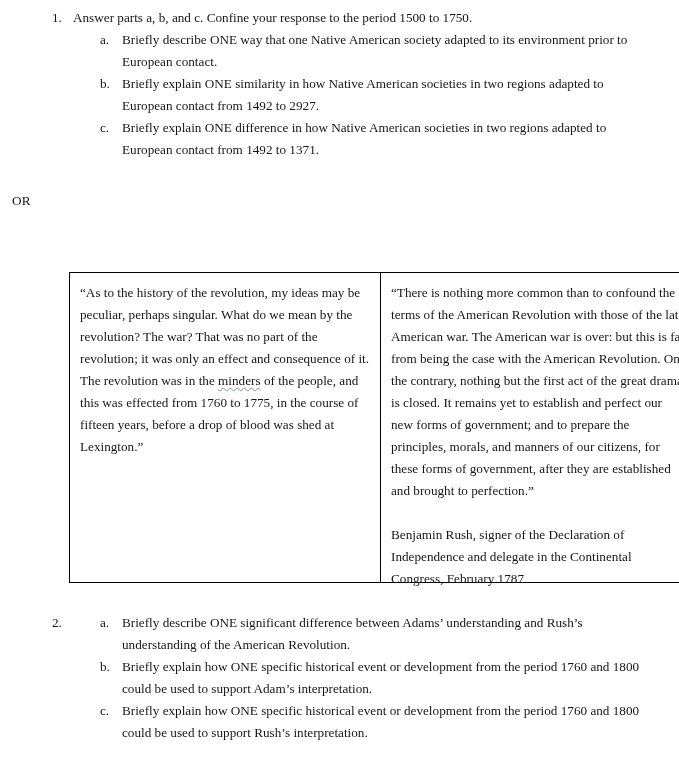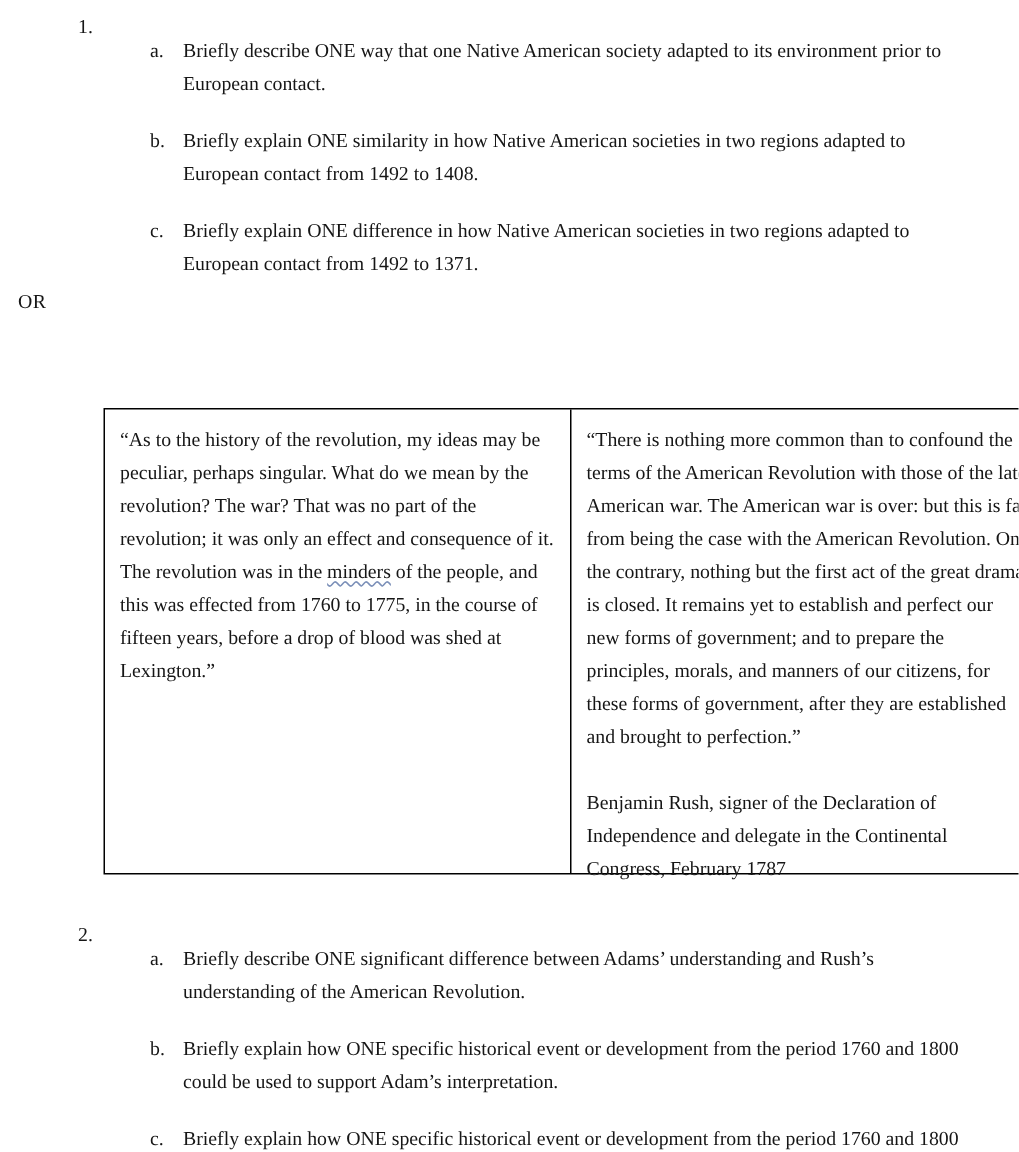--- a/index.html
+++ b/index.html
@@ -56,21 +56,20 @@
   .sub-marker {
     position: absolute;
     left: 100px;
     top: 0;
     width: 18px;
     text-align: left;
   }
   .sub-text {
     display: block;
     padding-right: 39px;
-    margin-top: 16px;
   }
 
   
   .or-divider {
     position: absolute;
     left: 0;
     top: 191px;
     width: 679px;
     text-align: left;
     line-height: 20px;
@@ -132,29 +131,30 @@
   }
 </style>
 </head>
 <body>
 
 <div class="page">
 
   <div class="question" style="top:7px;">
     <div class="q-line">
       <span class="q-marker">1.</span>
+      <span>Answer parts a, b, and c. Confine your response to the period 1500 to 1750.</span>
     </div>
     <ul class="sub-list">
       <li class="sub-item">
         <span class="sub-marker">a.</span>
         <span class="sub-text">Briefly describe ONE way that one Native American society adapted to its environment prior to European contact.</span>
       </li>
       <li class="sub-item">
         <span class="sub-marker">b.</span>
-        <span class="sub-text">Briefly explain ONE similarity in how Native American societies in two regions adapted to European contact from 1492 to 1408.</span>
+        <span class="sub-text">Briefly explain ONE similarity in how Native American societies in two regions adapted to European contact from 1492 to 2927.</span>
       </li>
       <li class="sub-item">
         <span class="sub-marker">c.</span>
         <span class="sub-text">Briefly explain ONE difference in how Native American societies in two regions adapted to European contact from 1492 to 1371.</span>
       </li>
     </ul>
   </div>
 
   <div class="or-divider">OR</div>
 

